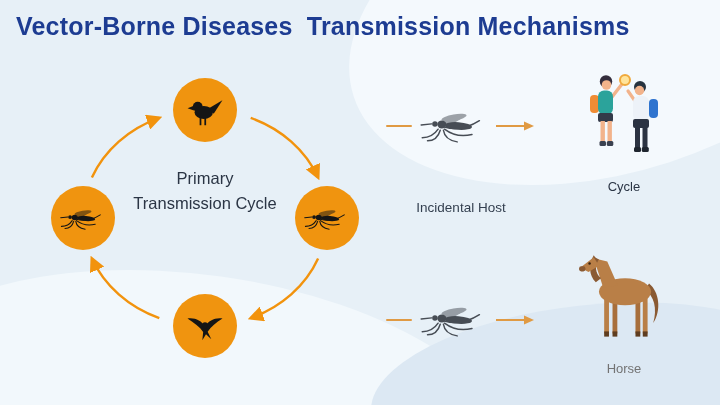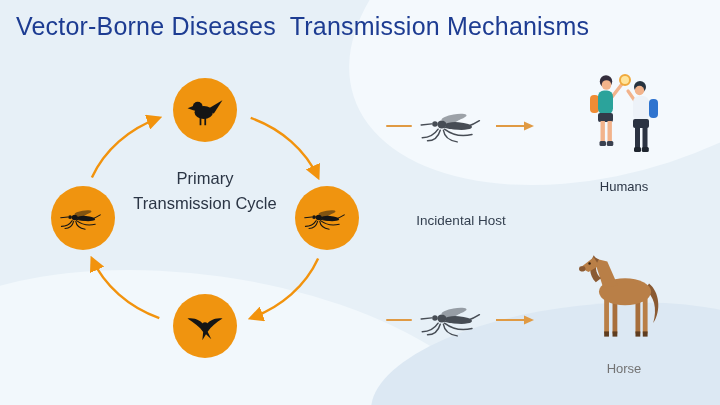--- a/index.html
+++ b/index.html
@@ -5,21 +5,21 @@
   html,body{margin:0;padding:0;background:#ffffff;}
   body{font-family:"Liberation Sans",sans-serif;}
   .stage{position:relative;width:720px;height:405px;background:#e7f0f7;overflow:hidden;}
 
   
   .blob{position:absolute;border-radius:50%;z-index:0;}
   .blob1{top:-150px;right:-180px;width:560px;height:320px;background:#f4f9fd;transform:rotate(-18deg);}
   .blob2{bottom:-170px;left:-120px;width:640px;height:300px;background:#f2f8fc;transform:rotate(8deg);}
   .blob3{bottom:-70px;right:-90px;width:440px;height:170px;background:#dce8f3;transform:rotate(-6deg);}
 
-  .title{position:absolute;left:16px;top:12px;font-size:25px;font-weight:400;
+  .title{position:absolute;left:16px;top:12px;font-size:25px;font-weight:700;
          color:#1d3c92;letter-spacing:.2px;white-space:pre;z-index:3;}
 
   
   .arrows-svg{position:absolute;left:0;top:0;z-index:1;pointer-events:none;}
 
   
   .node{position:absolute;width:64px;height:64px;border-radius:50%;background:#f0940f;
         display:flex;align-items:center;justify-content:center;z-index:2;}
   .node-top{left:173px;top:78px;}
   .node-right{left:295px;top:186px;}
@@ -37,21 +37,21 @@
   .mosq-gray .mosq-body{fill:#474d55;}
   .mosq-gray .mosq-wings{fill:#474d55;opacity:.5;}
   .mosq-gray .mosq-lines{stroke:#474d55;stroke-width:1.4;fill:none;}
 
   
   .host-row{position:absolute;left:386px;display:flex;align-items:center;gap:6px;z-index:2;height:40px;}
   .row-top{top:106px;}
   .row-bottom{top:300px;}
   .dash{display:inline-block;width:26px;height:2px;background:#e09a43;border-radius:1px;}
 
-  .incidental-label{position:absolute;left:385px;top:213px;width:152px;text-align:center;
+  .incidental-label{position:absolute;left:385px;top:200px;width:152px;text-align:center;
                     font-size:13.5px;color:#333f4f;z-index:2;}
 
   .humans-ill{position:absolute;left:578px;top:58px;z-index:2;}
   .humans-label{position:absolute;left:578px;top:179px;width:92px;text-align:center;
                 font-size:13px;color:#2b3545;z-index:2;}
   .horse-ill{position:absolute;left:576px;top:242px;z-index:2;}
   .horse-label{position:absolute;left:576px;top:361px;width:96px;text-align:center;
                font-size:13px;color:#737373;z-index:2;}
 </style>
 </head>
@@ -221,21 +221,21 @@
         <circle cx="61.5" cy="21.5" r="4.7" fill="#F2B38B"></circle>
         <rect x="55" y="27" width="16" height="25" rx="6" fill="#EDF2F8"></rect>
         <rect x="55" y="50" width="16" height="9" rx="2" fill="#2B3342"></rect>
         <rect x="57" y="58" width="5" height="21" fill="#2B3342"></rect>
         <rect x="64.5" y="58" width="5" height="21" fill="#2B3342"></rect>
         <rect x="56" y="78" width="7" height="5" rx="1.5" fill="#1E252F"></rect>
         <rect x="63.8" y="78" width="7" height="5" rx="1.5" fill="#1E252F"></rect>
       </g>
     </svg>
   </div>
-  <div class="humans-label">Humans</div>
+  <div class="humans-label">Cycle</div>
 
   <div class="horse-ill">
     <svg width="96" height="112" viewBox="0 0 92 88">
       <path d="M70 30 C80 38 82 56 74 68 C78 54 75 42 66 36 Z" fill="#8A5A33"></path>
       <rect x="27" y="44" width="4.6" height="34" fill="#B97F47"></rect>
       <rect x="35" y="44" width="4.6" height="34" fill="#A86F3C"></rect>
       <rect x="57" y="44" width="4.6" height="34" fill="#A86F3C"></rect>
       <rect x="64" y="44" width="4.6" height="34" fill="#B97F47"></rect>
       <rect x="27" y="76" width="4.6" height="5" fill="#5F3D1F"></rect>
       <rect x="35" y="76" width="4.6" height="5" fill="#5F3D1F"></rect>

